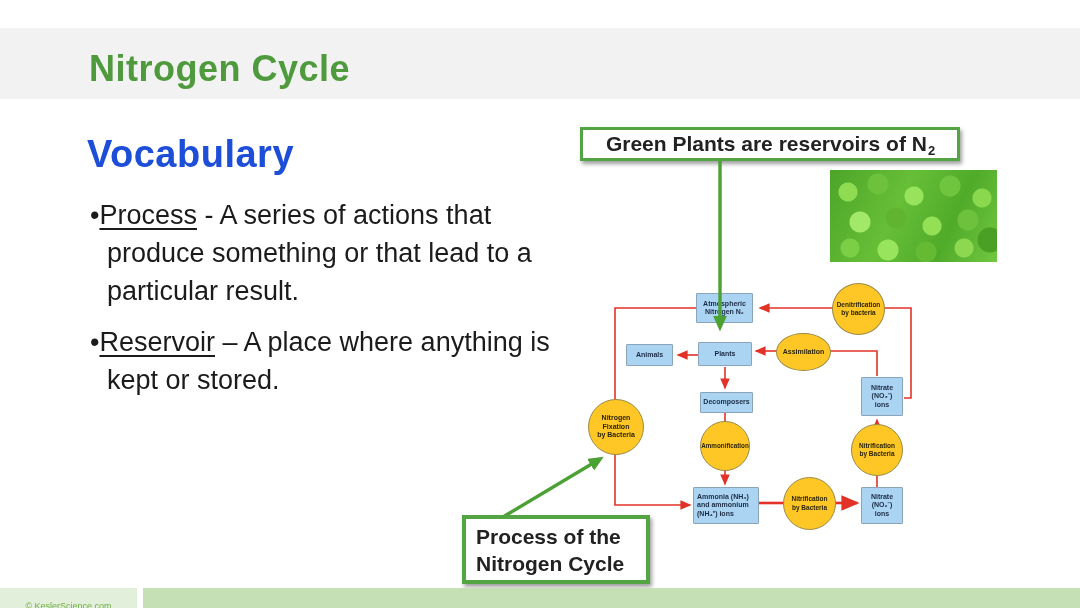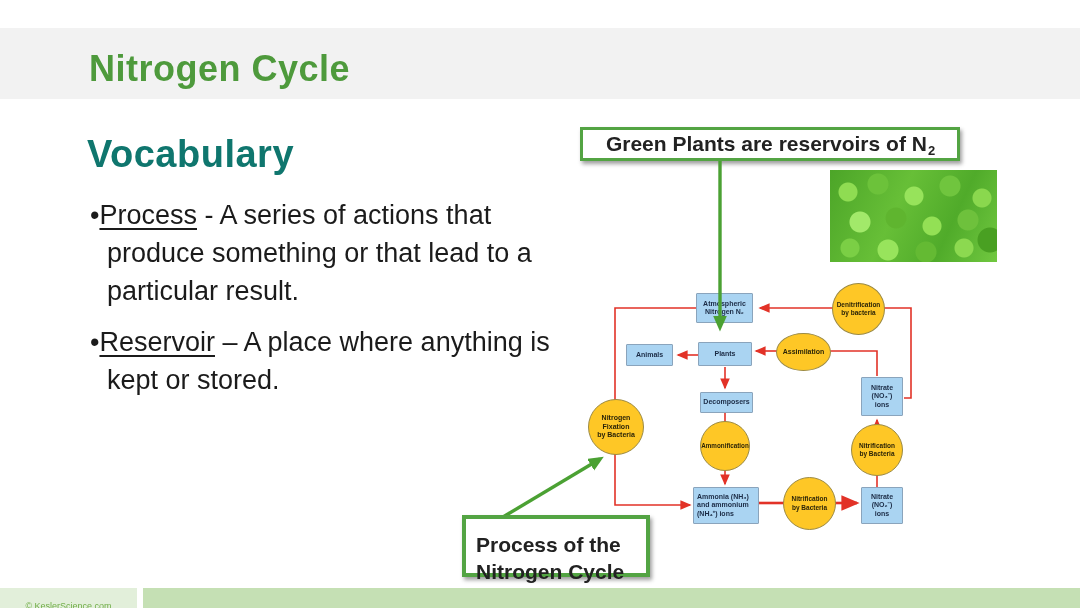--- a/index.html
+++ b/index.html
@@ -16,21 +16,21 @@
     background:#f2f2f2;
   }
   .slide-title {
     position:absolute; left:89px; top:48px;
     font-size:36px; font-weight:bold; letter-spacing:0.5px;
     color:#4e9a3c;
   }
   
   .vocab-heading {
     position:absolute; left:87px; top:133px;
-    font-size:38px; font-weight:bold; color:#0f766e;
+    font-size:38px; font-weight:bold; color:#1d4ed8;
     letter-spacing:0.5px;
   }
   .bullet-list {
     position:absolute; left:90px; top:196px; width:485px;
     font-size:27px; line-height:38px; color:#1b1b1b;
   }
   .bullet-item { padding-left:17px; text-indent:-17px; margin-bottom:13px; }
   .bullet-item .term { text-decoration:underline; text-underline-offset:4px; }
   
   .callout {
@@ -40,23 +40,23 @@
     color:#222222;
     font-weight:bold;
   }
   .callout-plants {
     left:580px; top:127px; width:380px; height:34px;
     display:flex; align-items:center; justify-content:center;
     font-size:21px;
   }
   .callout-plants sub { font-size:13px; position:relative; top:6px; left:1px; }
   .callout-process {
-    left:462px; top:515px; width:188px; height:62px;
+    left:462px; top:515px; width:188px; height:69px;
     border-width:4px;
-    padding:12px 10px 0 10px;
+    padding:4px 10px 0 10px;
     font-size:21px; line-height:27px;
   }
   
   .clover {
     position:absolute; left:830px; top:170px; width:167px; height:92px;
     background-color:#5cb332;
     background-image:
       radial-gradient(circle 14px at 18px 22px, #8fdc52 0 9px, transparent 10px),
       radial-gradient(circle 14px at 48px 14px, #6cc23a 0 10px, transparent 11px),
       radial-gradient(circle 14px at 84px 26px, #97e35b 0 9px, transparent 10px),

